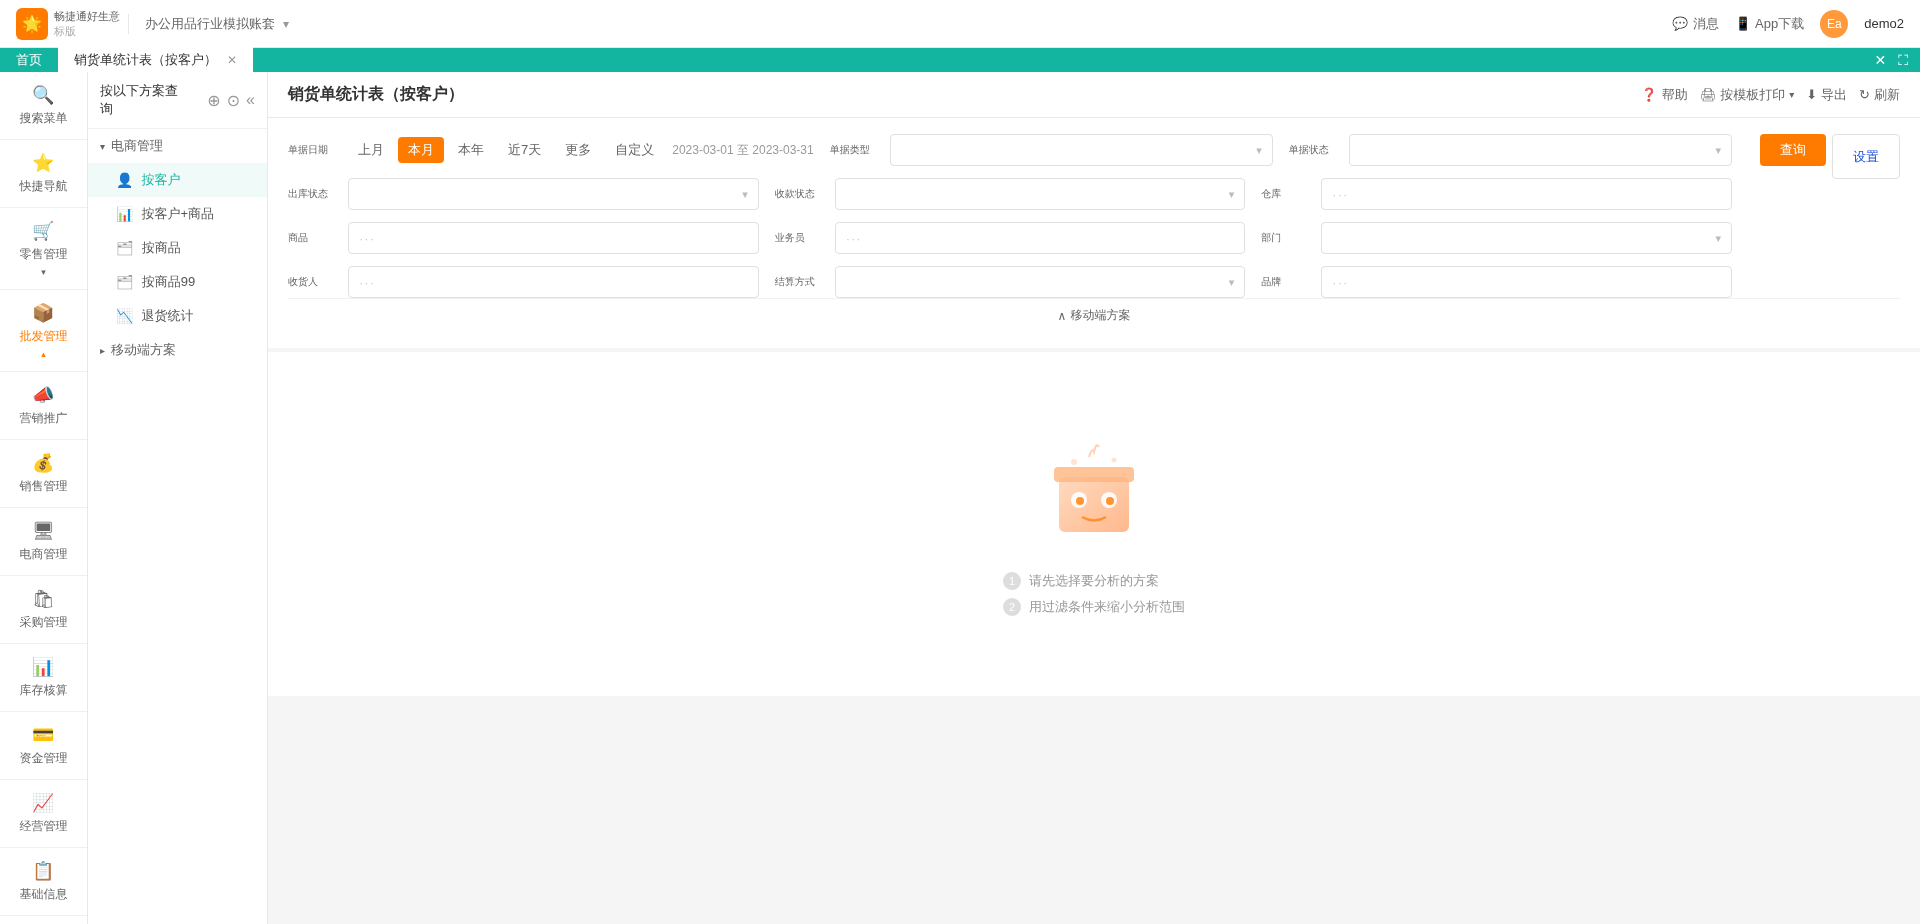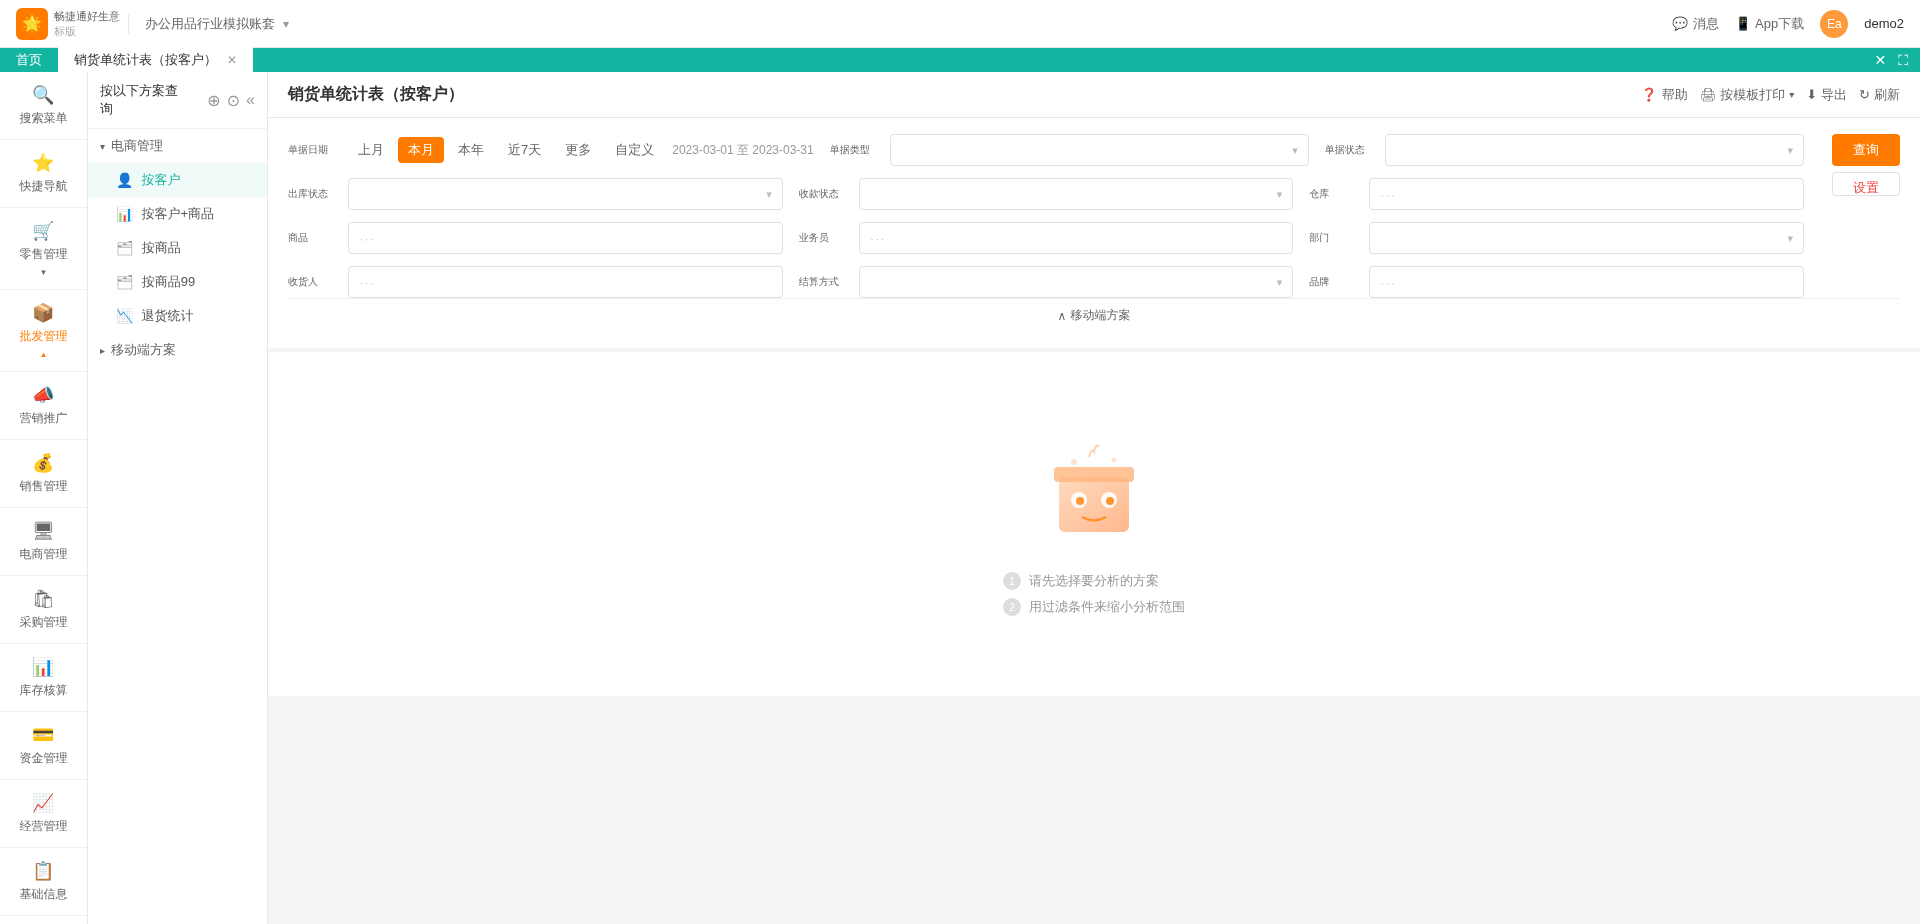--- a/index.html
+++ b/index.html
@@ -227,43 +227,43 @@
       color: white;
       border-radius: 4px;
     }
     .date-range {
       font-size: 12px;
       color: #999;
       margin-left: 8px;
     }
     .action-buttons {
       display: flex;
-      flex-direction: column;
+      flex-direction: row;
       gap: 6px;
       margin-left: 16px;
     }
     .btn-query {
       background: #ff7b00;
       color: white;
       border: none;
       border-radius: 4px;
       padding: 6px 20px;
       font-size: 13px;
       cursor: pointer;
       height: 32px;
     }
     .btn-setting {
       background: white;
-      color: #ef4444;
+      color: #1d4ed8;
       border: 1px solid #e0e0e0;
       border-radius: 4px;
       padding: 6px 20px;
       font-size: 13px;
       cursor: pointer;
-      height: 24px;
+      height: 45px;
     }
 
     .collapse-bar {
       background: white;
       display: flex;
       align-items: center;
       justify-content: center;
       padding: 8px;
       border-top: 1px solid #f0f0f0;
       color: #666;

